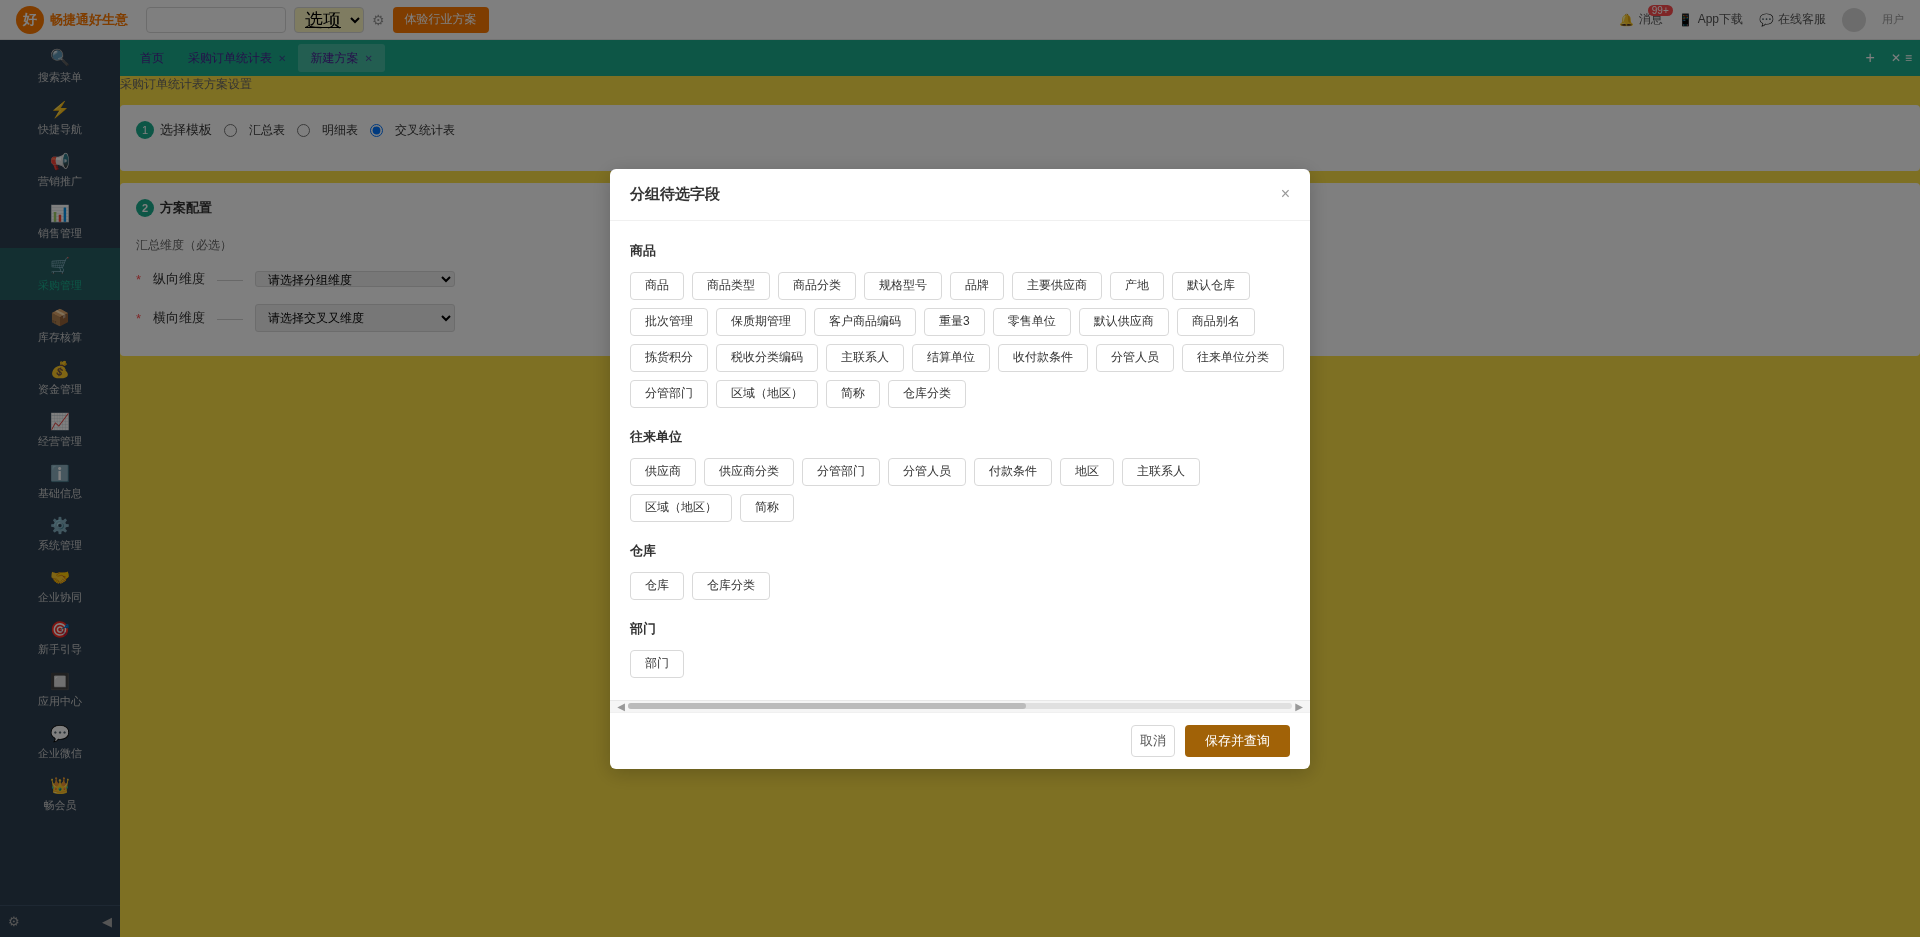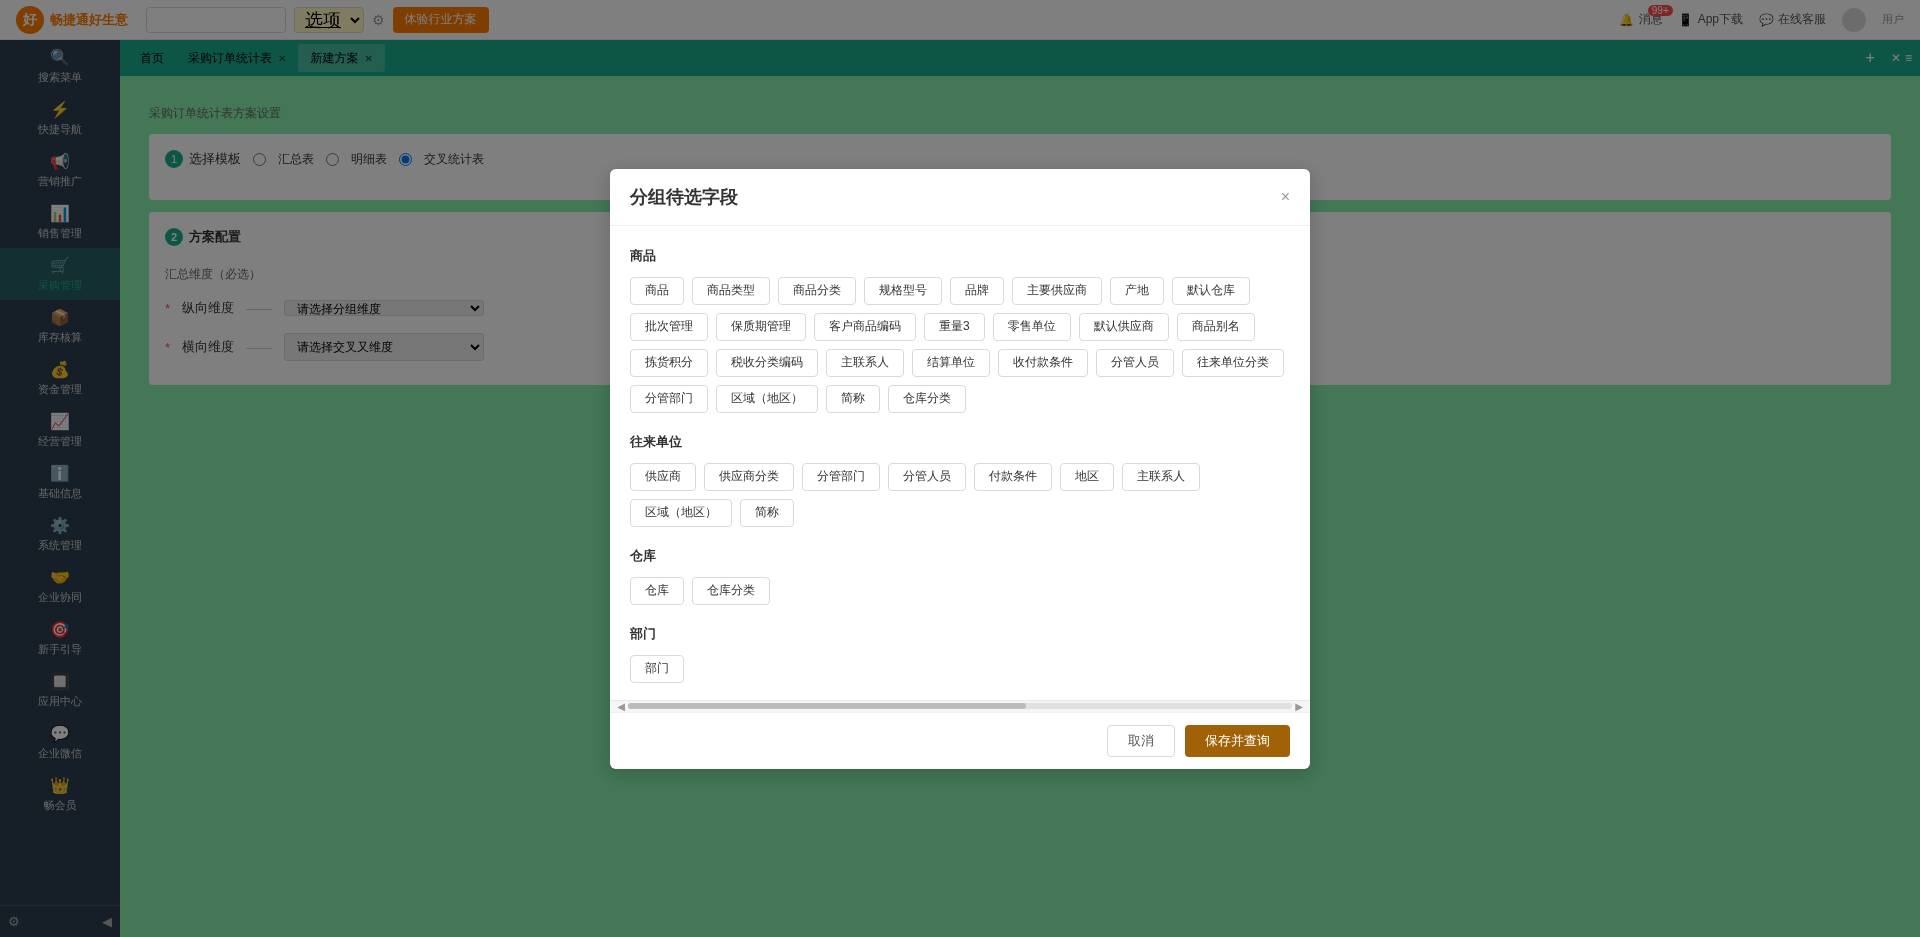--- a/index.html
+++ b/index.html
@@ -74,21 +74,21 @@
       display: flex;
       align-items: center;
       padding: 0 8px;
       position: fixed;
       top: 40px; left: 120px; right: 0;
       z-index: 99;
     }
     .nav-tab {
       height: 28px; padding: 0 12px;
       display: flex; align-items: center; gap: 6px;
-      color: #000000; font-size: 12px; cursor: pointer;
+      color: #4c1d95; font-size: 12px; cursor: pointer;
       border-radius: 3px;
     }
     .nav-tab.active { background: rgba(255,255,255,0.2); }
     .nav-tab-close { font-size: 10px; opacity: 0.7; }
     .nav-tab-add {
       margin-left: auto; color: #fff; font-size: 16px; cursor: pointer; padding: 0 8px;
     }
 
     
     .sidebar {
@@ -110,23 +110,23 @@
     .sidebar-bottom {
       margin-top: auto;
       display: flex; padding: 8px;
       border-top: 1px solid #3d5166;
     }
 
     
     .main-content {
       position: fixed;
       top: 76px; left: 120px; right: 0; bottom: 0;
-      background: #86efac;
+      background: #fde047;
       overflow: auto;
-      padding: 29px;
+      padding: 0;
     }
 
     
     .breadcrumb {
       font-size: 12px; color: #666; margin-bottom: 12px;
     }
 
     
     .steps-row {
       display: flex; align-items: center; gap: 12px; margin-bottom: 16px;
@@ -176,21 +176,21 @@
       z-index: 300;
       display: flex; flex-direction: column;
       box-shadow: 0 4px 20px rgba(0,0,0,0.2);
     }
     .dialog-header {
       padding: 16px 20px;
       border-bottom: 1px solid #f0f0f0;
       display: flex; align-items: center; justify-content: space-between;
       flex-shrink: 0;
     }
-    .dialog-title { font-size: 18px; font-weight: bold; }
+    .dialog-title { font-size: 15px; font-weight: bold; }
     .dialog-close {
       cursor: pointer; color: #999; font-size: 16px;
     }
     .dialog-body {
       flex: 1; overflow-y: auto; padding: 21px 20px;
     }
 
     
     .field-group { margin-bottom: 20px; }
     .field-group-title {
@@ -221,21 +221,21 @@
     }
 
     
     .dialog-footer {
       padding: 12px 20px;
       border-top: 1px solid #f0f0f0;
       display: flex; justify-content: flex-end; gap: 10px;
       flex-shrink: 0;
     }
     .btn-cancel {
-      height: 32px; padding: 0 20px;
+      height: 32px; padding: 0 8px;
       border: 1px solid #d9d9d9; border-radius: 4px;
       background: #fff; color: #555; cursor: pointer; font-size: 13px;
     }
     .btn-save {
       height: 32px; padding: 0 20px;
       border: none; border-radius: 4px;
       background: #a16207; color: #fff; cursor: pointer; font-size: 13px;
     }
   </style>
 </head>

